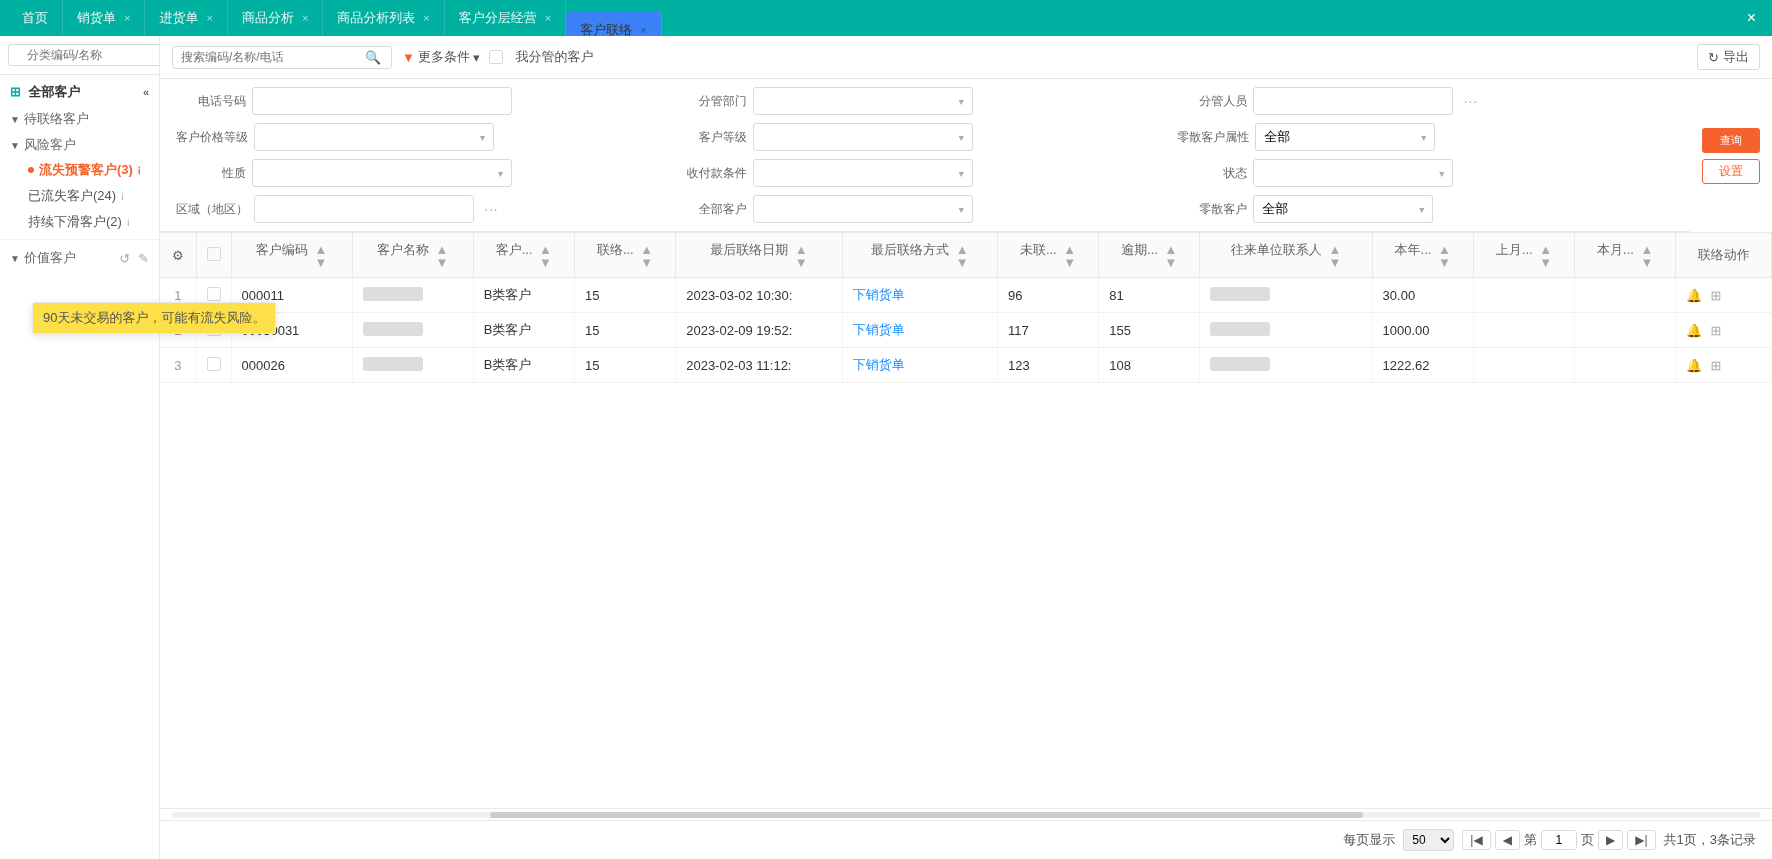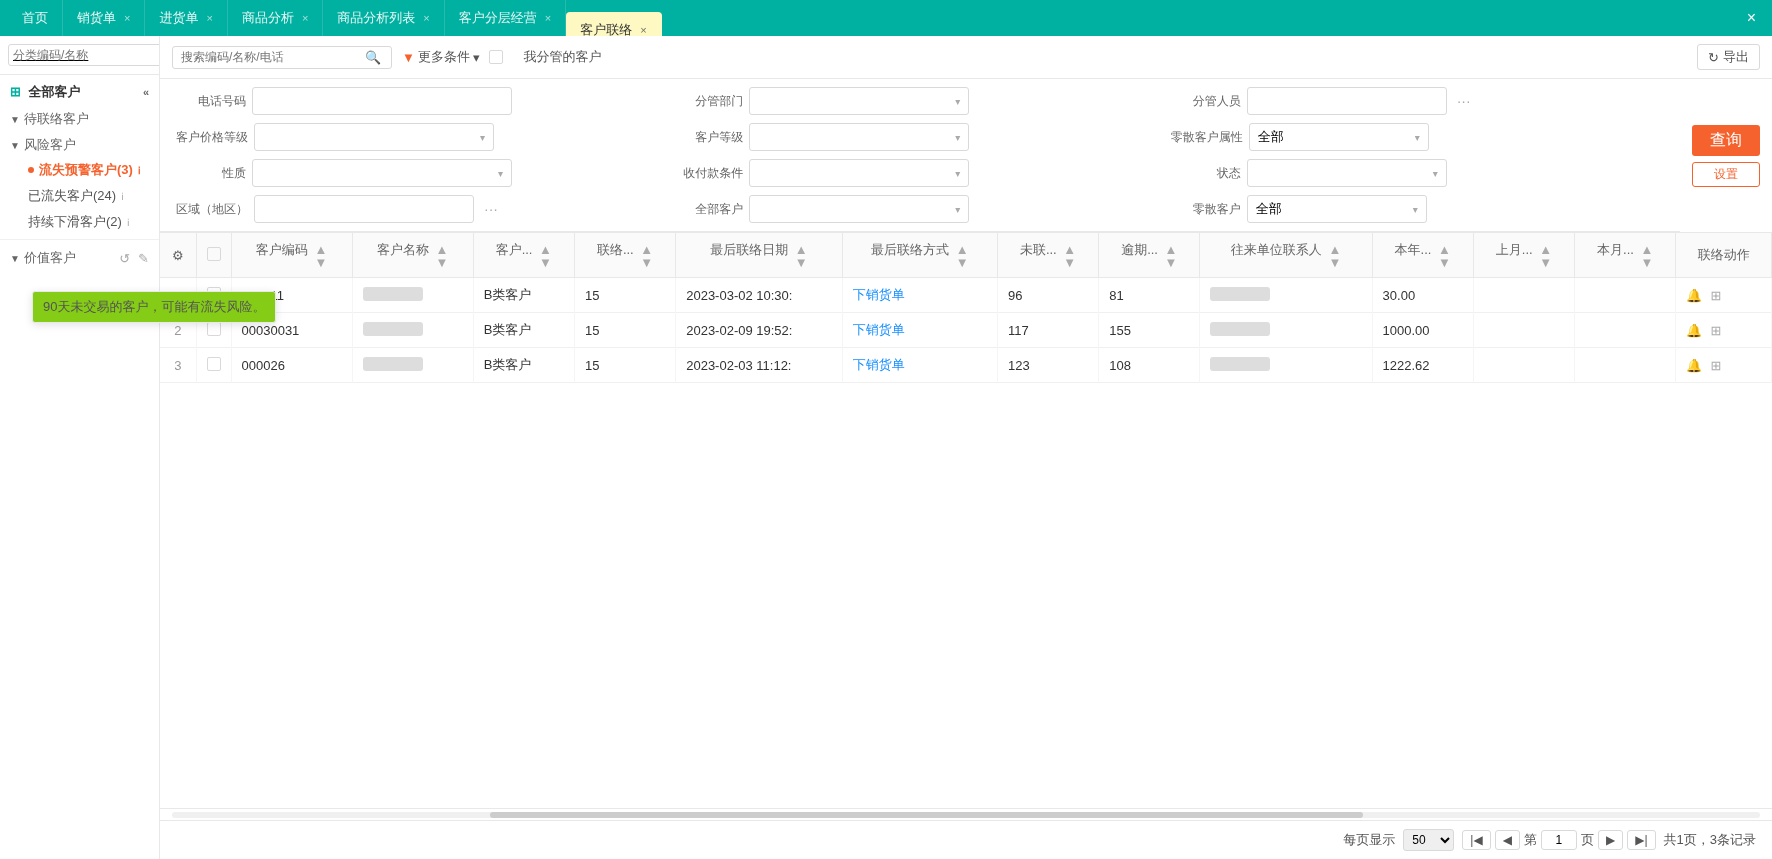--- a/index.html
+++ b/index.html
@@ -21,21 +21,21 @@
       cursor: pointer;
       color: rgba(255,255,255,0.9);
       font-size: 13px;
       display: flex;
       align-items: center;
       gap: 4px;
       border-right: 1px solid rgba(255,255,255,0.15);
     }
     .top-nav .nav-tab:first-child { border-left: none; }
     .top-nav .nav-tab.active {
-      background: #fef9c3;
+      background: #3b82f6;
       color: #333;
       border-radius: 4px 4px 0 0;
       margin-top: 23px;
     }
     .top-nav .nav-tab .close-x {
       font-size: 11px;
       opacity: 0.7;
       margin-left: 4px;
     }
     .top-nav .nav-spacer { flex: 1; }
@@ -67,24 +67,23 @@
       padding: 8px;
       border-bottom: 1px solid #e8e8e8;
       display: flex;
       align-items: center;
       gap: 4px;
     }
     .sidebar-search input {
       flex: 1;
       border: 1px solid #d9d9d9;
       border-radius: 3px;
-      padding: 3px 4px;
+      padding: 3px 18px;
       font-size: 12px;
       outline: none;
-      text-decoration: underline;
     }
     .sidebar-section-header {
       display: flex;
       align-items: center;
       justify-content: space-between;
       padding: 8px 10px 4px 10px;
       font-weight: bold;
       font-size: 13px;
       color: #333;
     }
@@ -111,22 +110,22 @@
       color: #f5622d;
       font-weight: bold;
     }
     .sidebar-item .orange-dot { width: 6px; height: 6px; background: #f5622d; border-radius: 50%; margin-right: 2px; }
     .sidebar-divider { height: 1px; background: #f0f0f0; margin: 4px 0; }
 
     
     .tooltip-box {
       position: absolute;
       left: 32px;
-      top: 291px;
-      background: #84cc16;
+      top: 302px;
+      background: #fde047;
       border: 1px solid #e8e8e8;
       border-radius: 3px;
       padding: 6px 10px;
       font-size: 12px;
       color: #555;
       white-space: nowrap;
       box-shadow: 0 2px 8px rgba(0,0,0,0.12);
       z-index: 100;
     }
 
@@ -169,21 +168,21 @@
       align-items: center;
       gap: 3px;
       color: #555;
       cursor: pointer;
       font-size: 12px;
     }
     .more-conditions .filter-icon { color: #f5622d; }
     .my-customers {
       display: flex;
       align-items: center;
-      gap: 20px;
+      gap: 12px;
       font-size: 12px;
       color: #555;
       cursor: pointer;
     }
     .checkbox-sq {
       width: 14px;
       height: 14px;
       border: 1px solid #d9d9d9;
       border-radius: 2px;
       display: inline-block;
@@ -258,21 +257,21 @@
       cursor: pointer;
       padding: 0 4px;
     }
     .btn-query {
       background: #f5622d;
       color: white;
       border: none;
       padding: 5px 18px;
       border-radius: 3px;
       cursor: pointer;
-      font-size: 16px;
+      font-size: 11px;
     }
     .btn-settings {
       background: white;
       color: #f5622d;
       border: 1px solid #f5622d;
       padding: 3px 14px;
       border-radius: 3px;
       cursor: pointer;
       font-size: 12px;
     }

